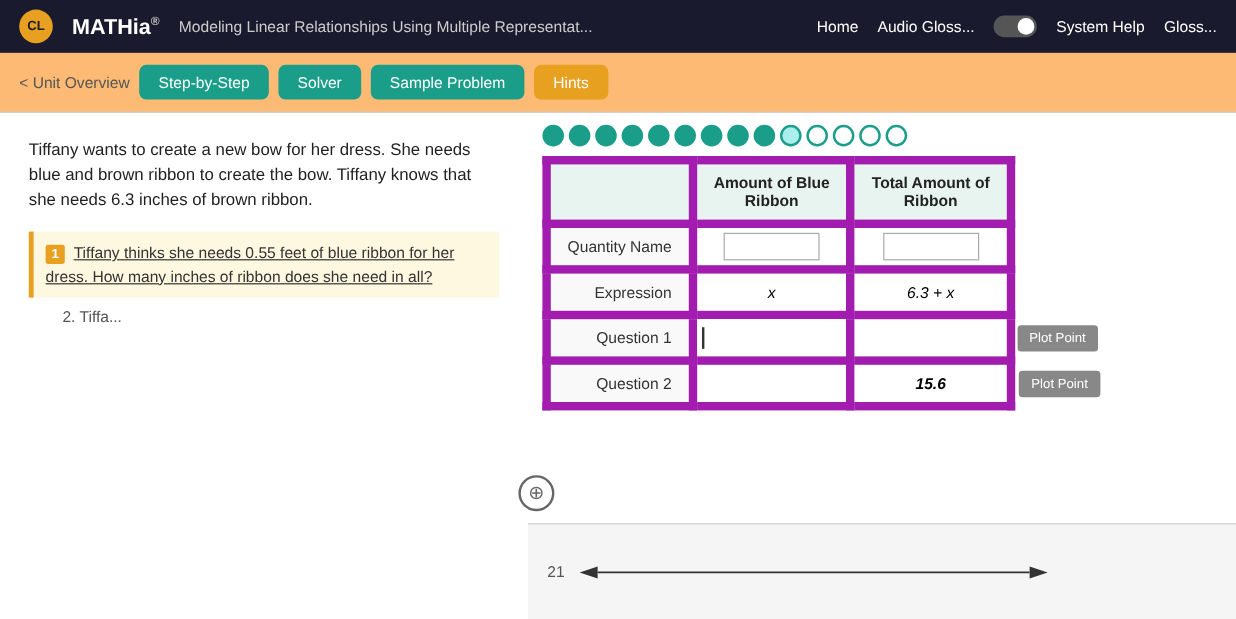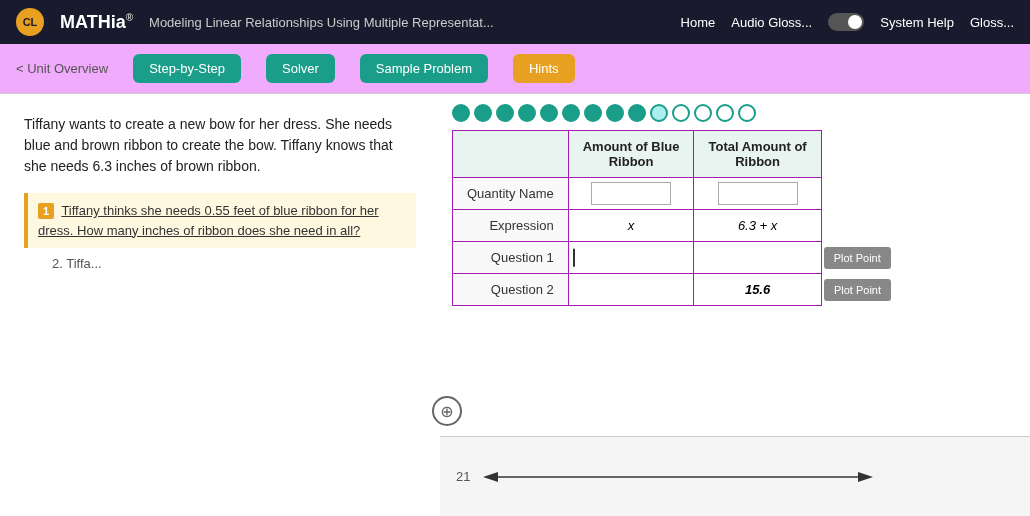--- a/index.html
+++ b/index.html
@@ -71,26 +71,26 @@
       right: 2px;
       top: 2px;
       width: 14px;
       height: 14px;
       background: white;
       border-radius: 50%;
     }
 
     
     .toolbar {
-      background: #f0abfc;
+      background: #fdba74;
       display: flex;
       align-items: center;
       padding: 8px 16px;
       height: 50px;
-      gap: 25px;
+      gap: 8px;
       border-bottom: 1px solid #ccc;
     }
     .back-link {
       color: #555;
       font-size: 13px;
       cursor: pointer;
       text-decoration: none;
     }
     .btn-toolbar {
       padding: 7px 16px;
@@ -203,21 +203,21 @@
       border-color: #1a9e8a;
     }
 
     
     .data-table {
       border-collapse: collapse;
       font-size: 13px;
       min-width: 360px;
     }
     .data-table th, .data-table td {
-      border: 1px solid #a21caf;
+      border: 7px solid #a21caf;
       padding: 8px 14px;
       text-align: center;
     }
     .data-table th {
       background: #e8f4f0;
       font-weight: bold;
       color: #222;
     }
     .data-table td.label-cell {
       text-align: right;

